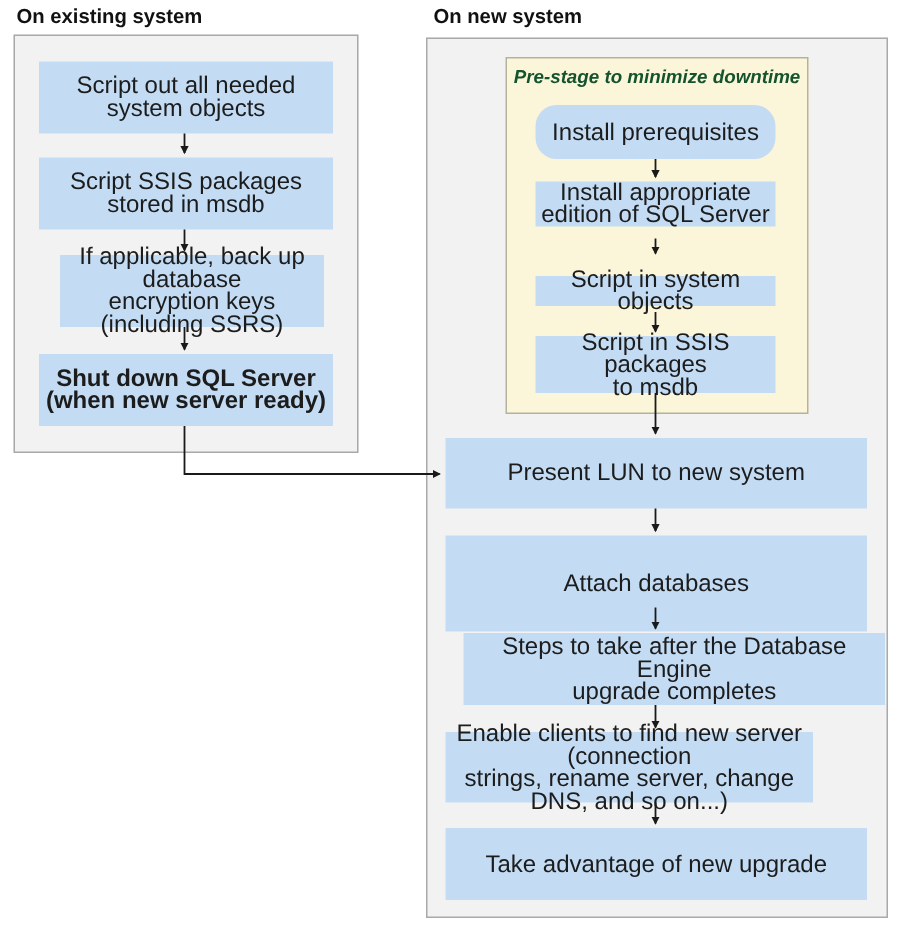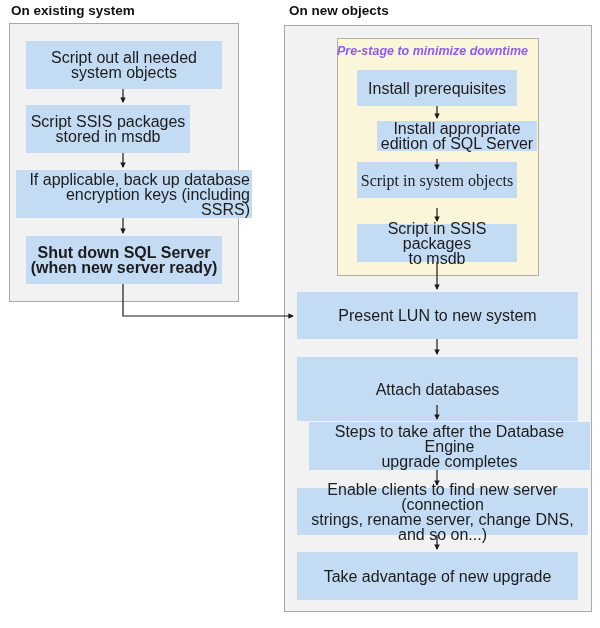--- a/index.html
+++ b/index.html
@@ -23,70 +23,70 @@
   .panel{
     position:absolute;background:var(--panel-fill);
     border:1px solid var(--panel-border);box-sizing:border-box;
   }
   .prestage{
     position:absolute;background:var(--prestage-fill);
     border:1px solid var(--prestage-border);box-sizing:border-box;
   }
   .prestage-title{
     position:absolute;font-size:12.5px;font-weight:700;font-style:italic;
-    color:#8b5cf6;white-space:nowrap;
+    text-align:center;color:#14532d;white-space:nowrap;
   }
   .step{
     position:absolute;background:var(--step-fill);box-sizing:border-box;
     display:flex;align-items:center;justify-content:center;
     text-align:center;font-size:16px;line-height:15px;
     white-space:pre-line;padding:2px;
   }
   .arrows{
     position:absolute;left:0;top:0;width:600px;height:628px;
     pointer-events:none;
   }
   .arrows path.flow{stroke:var(--arrow);stroke-width:1.2;fill:none;}
   .arrows marker path{fill:var(--arrow);stroke:none;}
 </style>
 </head>
 <body>
 
 <div class="canvas">
 
   <div class="col-title" style="left:11px;top:3px;">On existing system</div>
-  <div class="col-title" style="left:289px;top:3px;">On new objects</div>
+  <div class="col-title" style="left:289px;top:3px;">On new system</div>
 
   <div class="panel" style="left:9px;top:23px;width:230px;height:279px;"></div>
   <div class="panel" style="left:284px;top:25px;width:308px;height:587px;"></div>
 
   <div class="prestage" style="left:337px;top:38px;width:202px;height:238px;"></div>
   <div class="prestage-title" style="left:337px;top:44px;width:202px;">Pre-stage to minimize downtime</div>
 
   <div class="step" style="left:26px;top:41px;width:196px;height:48px;">Script out all needed
 system objects</div>
-  <div class="step" style="left:26px;top:105px;width:164px;height:48px;">Script SSIS packages
+  <div class="step" style="left:26px;top:105px;width:196px;height:48px;">Script SSIS packages
 stored in msdb</div>
-  <div class="step" style="left:16px;top:170px;width:236px;height:48px;text-align:right;">If applicable, back up database
+  <div class="step" style="left:40px;top:170px;width:176px;height:48px;">If applicable, back up database
 encryption keys (including SSRS)</div>
   <div class="step" style="left:26px;top:236px;width:196px;height:48px;font-weight:bold;">Shut down SQL Server
 (when new server ready)</div>
 
-  <div class="step" style="left:357px;top:70px;width:160px;height:36px;">Install prerequisites</div>
-  <div class="step" style="left:357px;top:121px;width:160px;height:30px;margin-left:20px;">Install appropriate
+  <div class="step" style="left:357px;top:70px;width:160px;height:36px;border-radius:14px;">Install prerequisites</div>
+  <div class="step" style="left:357px;top:121px;width:160px;height:30px;">Install appropriate
 edition of SQL Server</div>
-  <div class="step" style="left:357px;top:162px;width:160px;height:36px;font-family:Liberation Serif, serif;">Script in system objects</div>
+  <div class="step" style="left:357px;top:184px;width:160px;height:20px;">Script in system objects</div>
   <div class="step" style="left:357px;top:224px;width:160px;height:38px;">Script in SSIS packages
 to msdb</div>
 
   <div class="step" style="left:297px;top:292px;width:281px;height:47px;">Present LUN to new system</div>
   <div class="step" style="left:297px;top:357px;width:281px;height:64px;">Attach databases</div>
   <div class="step" style="left:309px;top:422px;width:281px;height:48px;">Steps to take after the Database Engine
 upgrade completes</div>
-  <div class="step" style="left:297px;top:488px;width:291px;height:47px;">Enable clients to find new server (connection
+  <div class="step" style="left:297px;top:488px;width:245px;height:47px;">Enable clients to find new server (connection
 strings, rename server, change DNS, and so on...)</div>
   <div class="step" style="left:297px;top:552px;width:281px;height:48px;">Take advantage of new upgrade</div>
 
   <svg class="arrows" viewBox="0 0 600 628" xmlns="http://www.w3.org/2000/svg">
     <defs>
       <marker id="ah" markerUnits="userSpaceOnUse" markerWidth="7" markerHeight="7" refX="4.6" refY="2.75" orient="auto">
         <path d="M0,0 L5.5,2.75 L0,5.5 Z"></path>
       </marker>
     </defs>
     <path class="flow" d="M123,89 L123,102" marker-end="url(#ah)"></path>

